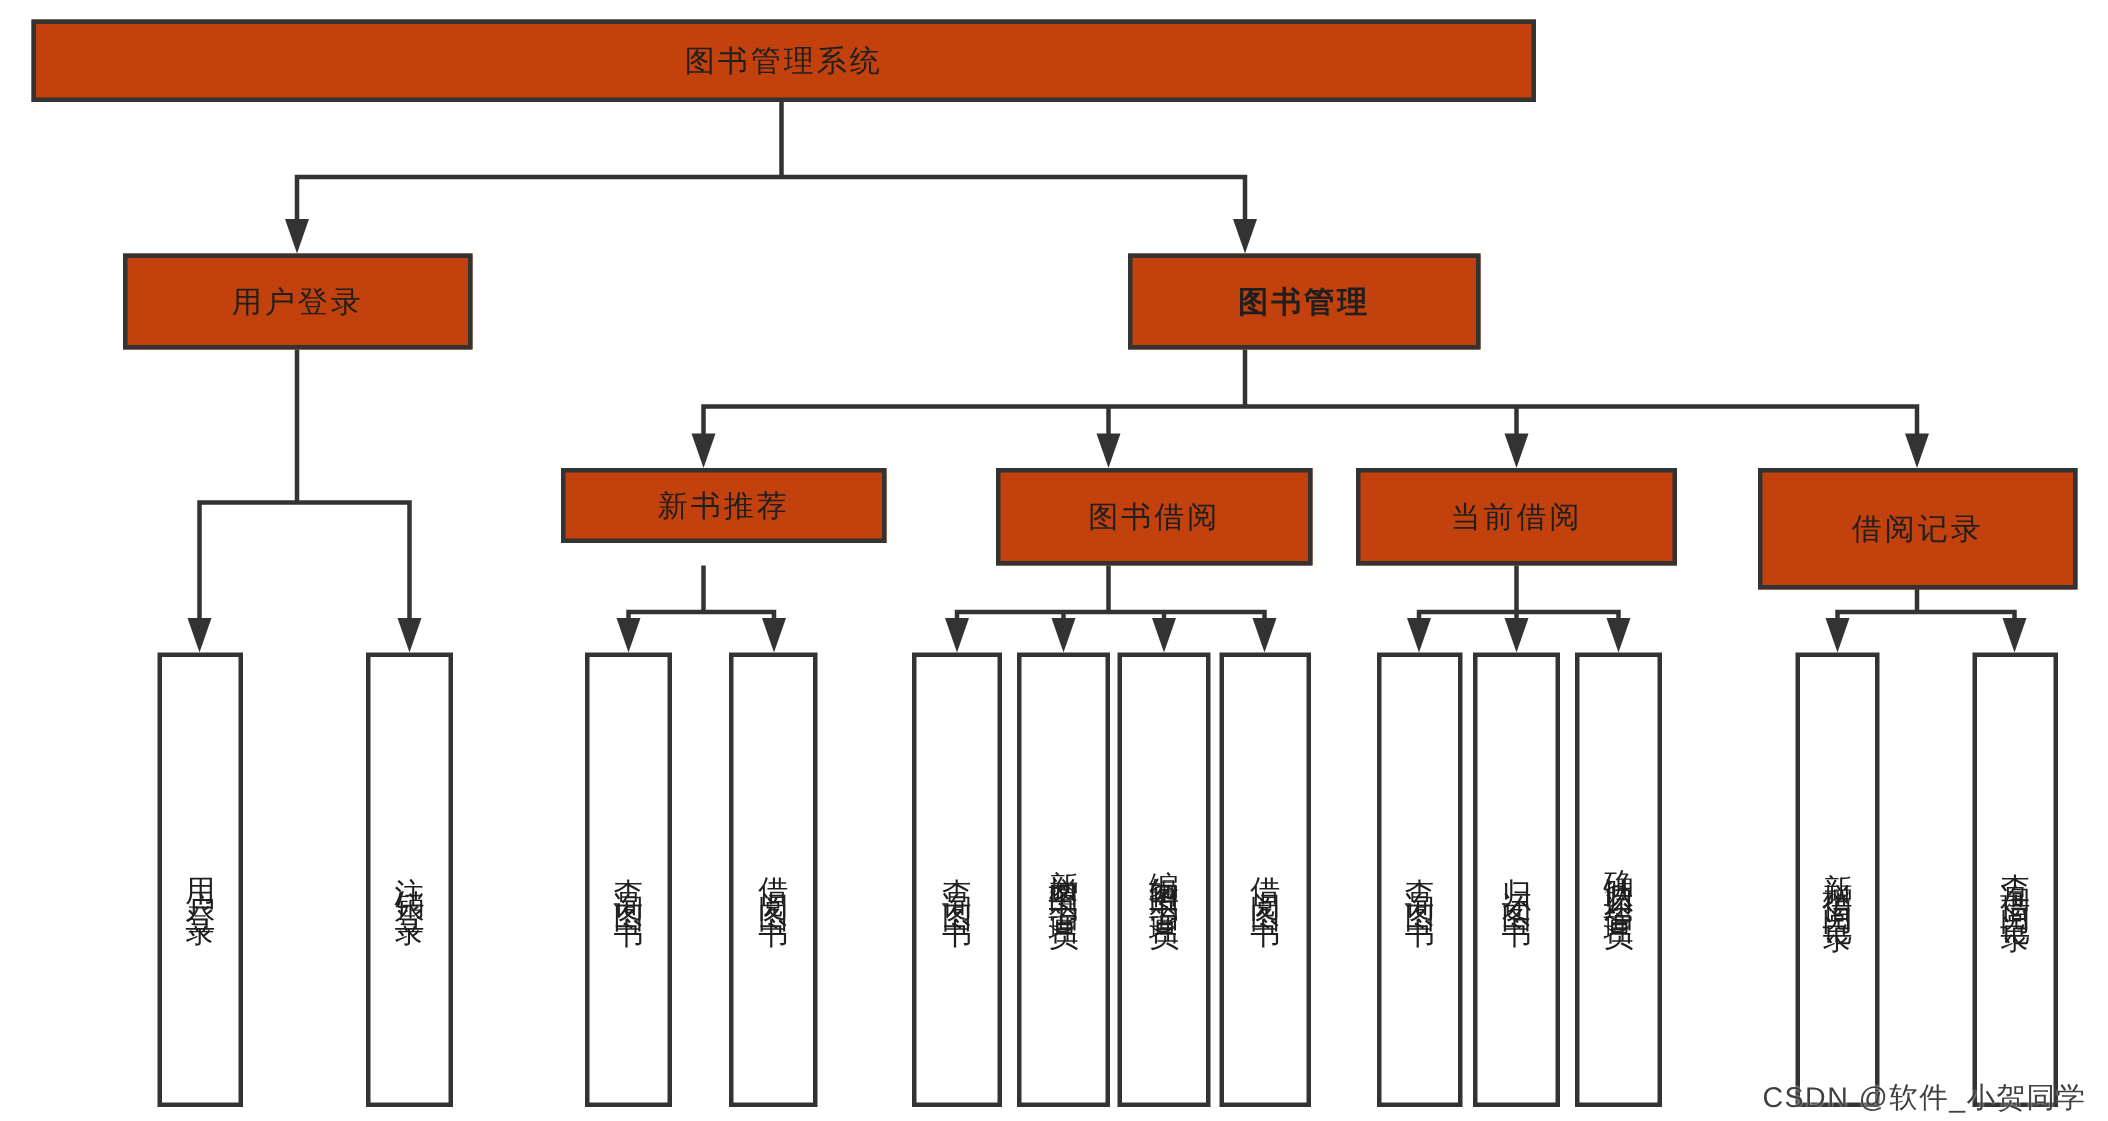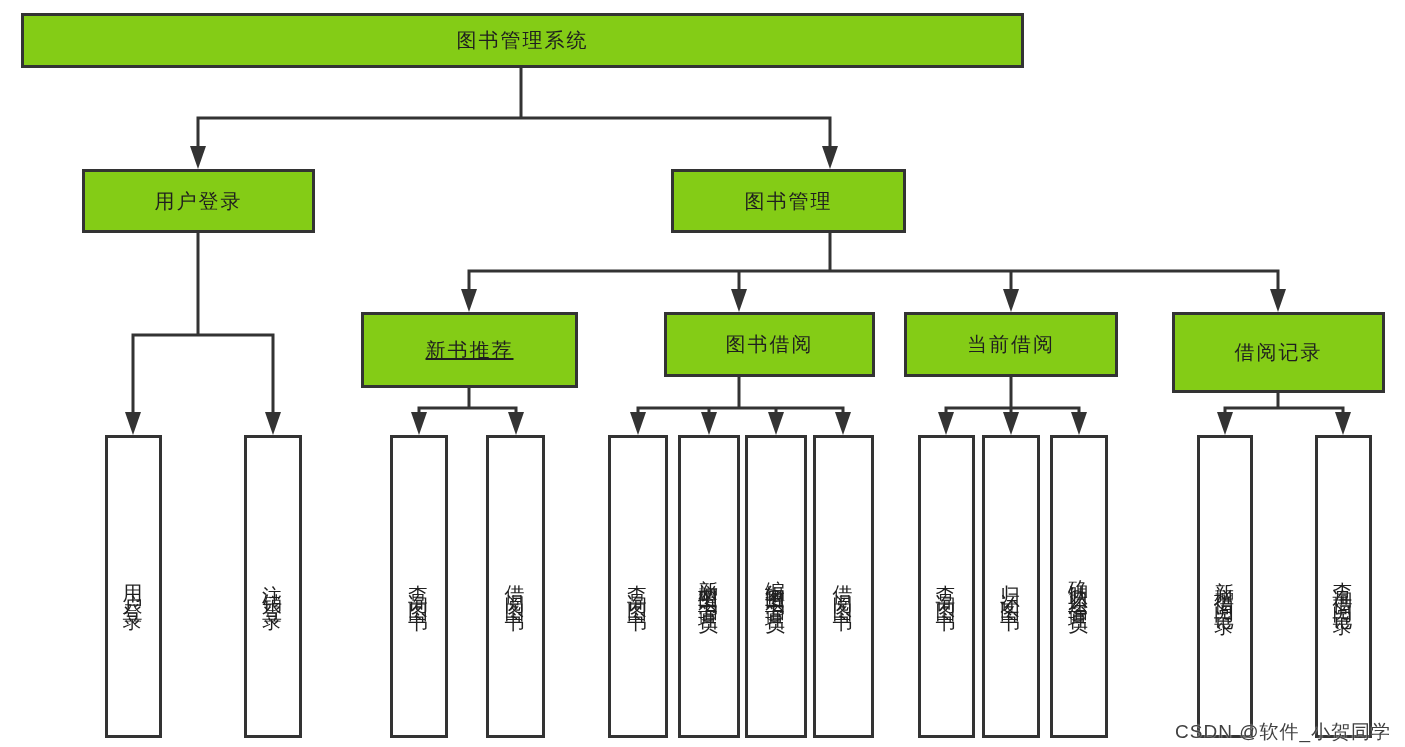--- a/index.html
+++ b/index.html
@@ -19,21 +19,21 @@
   #connectors {
     position: absolute;
     left: 0;
     top: 0;
     z-index: 1;
   }
   .hbox {
     position: absolute;
     box-sizing: border-box;
     border: 3px solid #333333;
-    background: #84cc16;
+    background: #c2410c;
     display: flex;
     align-items: center;
     justify-content: center;
     font-size: 20px;
     letter-spacing: 2px;
     z-index: 2;
     text-align: center;
   }
   .vbox {
     position: absolute;
@@ -117,23 +117,23 @@
       <polygon points="1003,412 1019,412 1011,435"></polygon>
       <polygon points="1071,412 1087,412 1079,435"></polygon>
       <polygon points="1217,412 1233,412 1225,435"></polygon>
       <polygon points="1335,412 1351,412 1343,435"></polygon>
     </g>
   </svg>
 
   <div class="hbox" style="left:21px; top:13px; width:1003px; height:55px;">图书管理系统</div>
 
   <div class="hbox" style="left:82px; top:169px; width:233px; height:64px;">用户登录</div>
-  <div class="hbox" style="left:671px; top:169px; width:235px; height:64px;">图书管理</div>
+  <div class="hbox" style="left:752px; top:169px; width:235px; height:64px;font-weight:bold;">图书管理</div>
 
-  <div class="hbox" style="left:361px; top:312px; width:217px; height:76px;text-decoration:underline;">新书推荐</div>
+  <div class="hbox" style="left:374px; top:312px; width:217px; height:50px;">新书推荐</div>
   <div class="hbox" style="left:664px; top:312px; width:211px; height:65px;">图书借阅</div>
   <div class="hbox" style="left:904px; top:312px; width:214px; height:65px;">当前借阅</div>
   <div class="hbox" style="left:1172px; top:312px; width:213px; height:81px;">借阅记录</div>
 
   <div class="vbox" style="left:105px; width:57px;">用户登录</div>
   <div class="vbox" style="left:244px; width:58px;">注销登录</div>
 
   <div class="vbox" style="left:390px; width:58px;">查询图书</div>
   <div class="vbox" style="left:486px; width:59px;">借阅图书</div>
 

